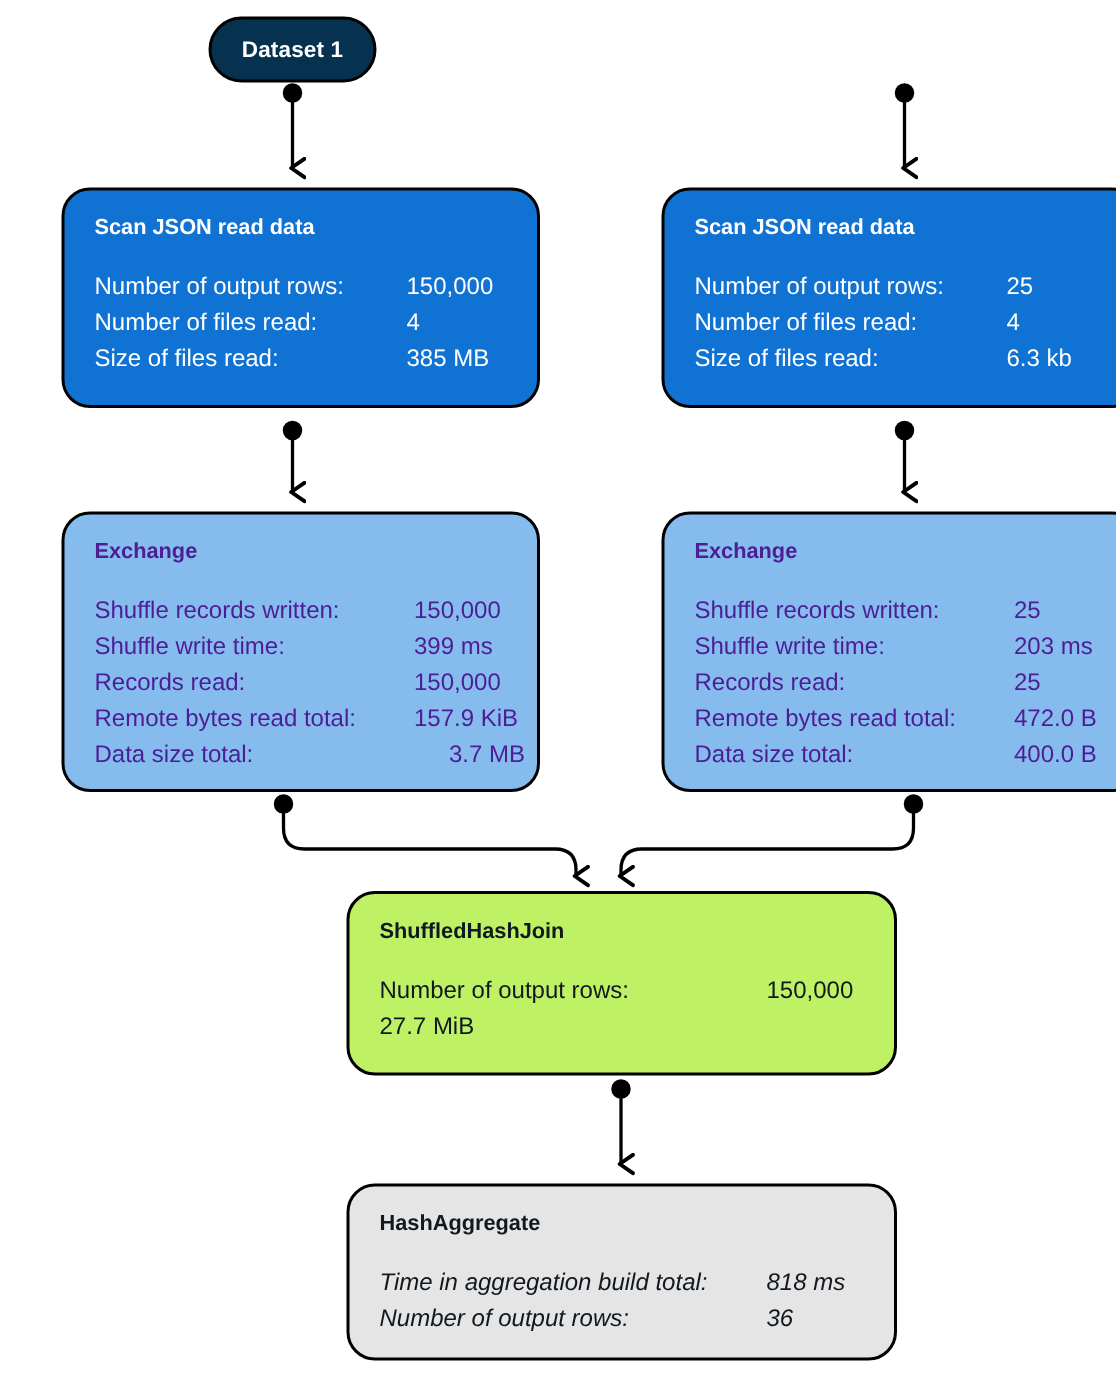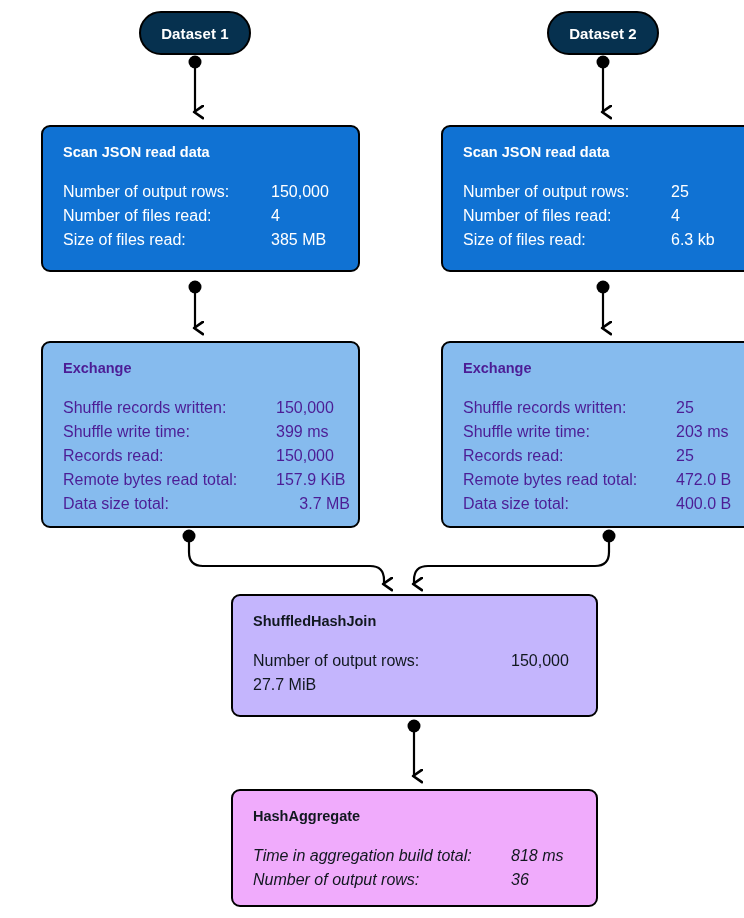--- a/index.html
+++ b/index.html
@@ -52,21 +52,21 @@
   }
   #dataset-1 { left: 111px; top: 11px; }
   #dataset-2 { left: 519px; top: 11px; }
 
   
   .stage-box {
     position: absolute;
     z-index: 3;
     box-sizing: border-box;
     border: 2.5px solid #000000;
-    border-radius: 9px;
+    border-radius: 19px;
     padding: 18px 8px 14px 20px;
   }
   .stage-title {
     font-size: 14.5px;
     font-weight: bold;
     line-height: 1.1;
     margin: 0 0 20px 0;
   }
   .metrics {
     display: grid;
@@ -95,29 +95,29 @@
     background: #86bbee;
     color: #4c1d95;
   }
   #exchange-left  { left: 13px;  top: 341px; width: 319px; height: 187px; }
   #exchange-right { left: 413px; top: 341px; width: 319px; height: 187px; }
   #exchange-left .metrics  { grid-template-columns: 205px auto; }
   #exchange-right .metrics { grid-template-columns: 205px auto; }
 
   
   .join-box {
-    background: #c4b5fd;
+    background: #bef264;
     color: #11181f;
   }
   #shuffled-hash-join { left: 203px; top: 594px; width: 367px; height: 123px; }
   #shuffled-hash-join .metrics { grid-template-columns: 250px auto; }
 
   
   .aggregate-box {
-    background: #f0abfc;
+    background: #e5e5e5;
     color: #11181f;
   }
   #hash-aggregate { left: 203px; top: 789px; width: 367px; height: 118px; }
   #hash-aggregate .metrics { grid-template-columns: 250px auto; font-style: italic; }
 
   .right-align { text-align: right; }
 </style>
 </head>
 <body>
 
@@ -163,23 +163,20 @@
     <g>
       <circle cx="386" cy="726" r="6.5" fill="#000000"></circle>
       <line x1="386" y1="726" x2="386" y2="776" stroke="#000000" stroke-width="2.2" marker-end="url(#arrowhead)"></line>
     </g>
   </svg>
 
   <div class="dataset-pill" id="dataset-1">
     <span>Dataset 1</span>
   </div>
 
-  <div class="dataset-pill" id="dataset-2">
-    <span>Dataset 2</span>
-  </div>
 
   <div class="stage-box scan-box" id="scan-left">
     <div class="stage-title">Scan JSON read data</div>
     <div class="metrics">
       <div class="metric-label">Number of output rows:</div>
       <div class="metric-value">150,000</div>
       <div class="metric-label">Number of files read:</div>
       <div class="metric-value">4</div>
       <div class="metric-label">Size of files read:</div>
       <div class="metric-value">385 MB</div>

